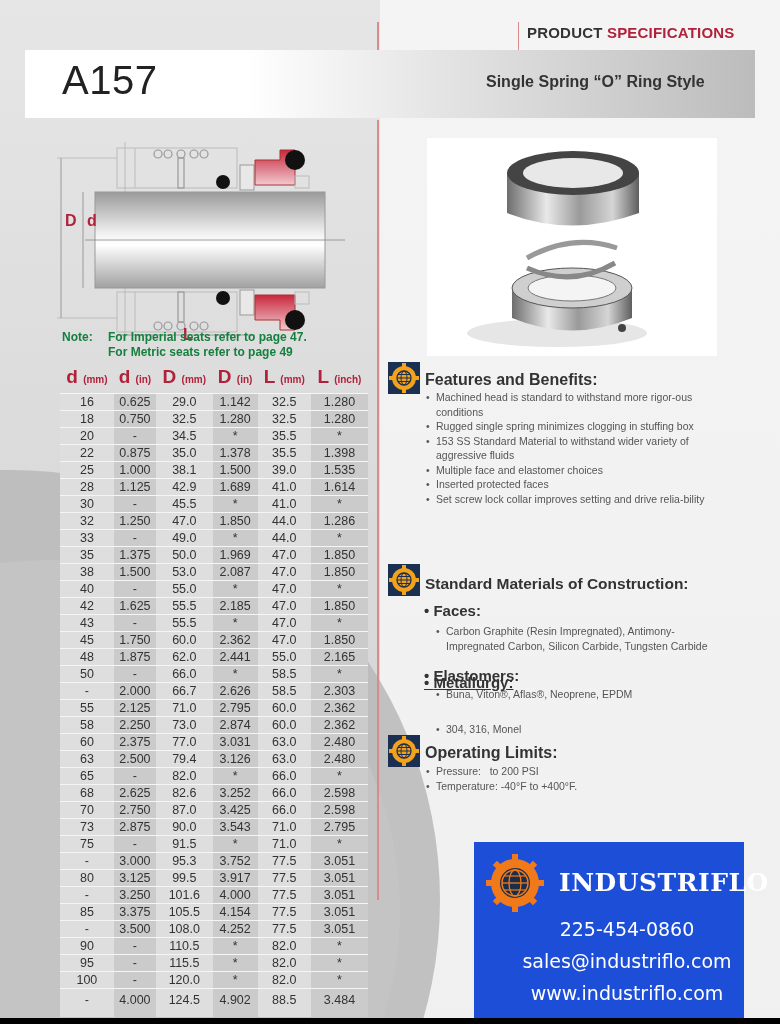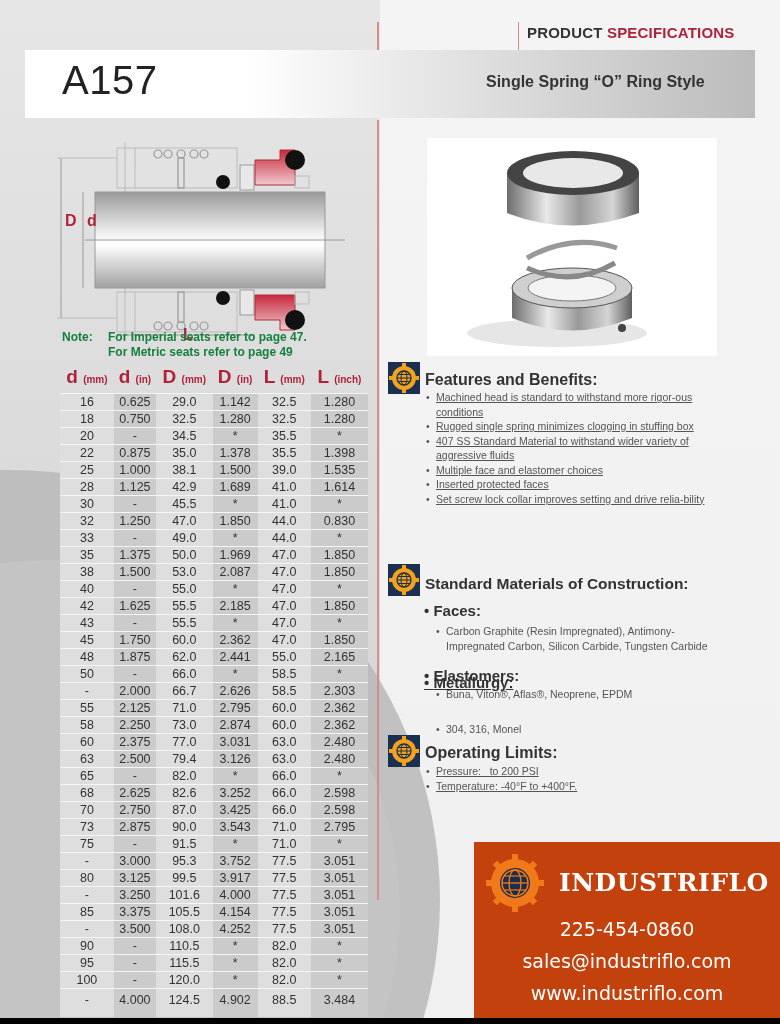--- a/index.html
+++ b/index.html
@@ -80,33 +80,33 @@
   .product-photo {
     position: absolute; left: 427px; top: 138px; width: 290px; height: 218px;
     background: #ffffff;
   }
   .section-icon {
     position: absolute; width: 32px; height: 32px; background: #1b3050;
   }
   .section-heading {
     position: absolute; left: 425px; font-weight: bold; color: #333;
   }
-  .bullets { position: absolute; left: 424px; font-size: 10.5px; color: #555; line-height: 14.5px; text-decoration: underline; }
+  .bullets { position: absolute; left: 424px; font-size: 10.5px; color: #555; line-height: 14.5px; }
   .bullets li { list-style: none; position: relative; padding-left: 12px; }
   .bullets li::before { content: "•"; position: absolute; left: 2px; color: #555; }
   .sub-heading { position: absolute; left: 424px; font-weight: bold; font-size: 15px; color: #333; }
   .sub-heading::before { content: "• "; }
   .sub-bullets { position: absolute; left: 436px; font-size: 10.5px; color: #555; line-height: 15px; width: 280px; }
   .sub-bullets li { list-style: none; position: relative; padding-left: 10px; }
   .sub-bullets li::before { content: "•"; position: absolute; left: 0; }
 
   
   .contact-card {
-    position: absolute; left: 474px; top: 842px; width: 306px; height: 176px;
-    background: #c2410c;
+    position: absolute; left: 474px; top: 842px; width: 270px; height: 176px;
+    background: #1d4ed8;
   }
   .brand-name {
     position: absolute; left: 85px; top: 26px;
     font-family: "DejaVu Serif", serif; font-weight: bold; font-size: 25px; color: #ffffff; letter-spacing: 0.5px;
   }
   .contact-line {
     position: absolute; left: 0; width: 306px; text-align: center;
     font-family: "DejaVu Sans", sans-serif; font-size: 19px; color: #ffffff;
   }
   .bottom-bar { position: absolute; left: 0; top: 1018px; width: 780px; height: 6px; background: #000; }
@@ -264,21 +264,21 @@
         <td>*</td>
         <td>41.0</td>
         <td>*</td>
       </tr>
       <tr>
         <td>32</td>
         <td>1.250</td>
         <td>47.0</td>
         <td>1.850</td>
         <td>44.0</td>
-        <td>0.830</td>
+        <td>1.286</td>
       </tr>
       <tr>
         <td>33</td>
         <td>-</td>
         <td>49.0</td>
         <td>*</td>
         <td>44.0</td>
         <td>*</td>
       </tr>
       <tr>
@@ -536,21 +536,21 @@
   <circle cx="16" cy="16" r="7" fill="none" stroke="#1b3050" stroke-width="1.3"></circle>
   <ellipse cx="16" cy="16" rx="3" ry="7" fill="none" stroke="#1b3050" stroke-width="1"></ellipse>
   <line x1="9" y1="16" x2="23" y2="16" stroke="#1b3050"></line>
     <line x1="10" y1="12.5" x2="22" y2="12.5" stroke="#1b3050"></line>
     <line x1="10" y1="19.5" x2="22" y2="19.5" stroke="#1b3050"></line>
 </svg>
 <div class="section-heading" style="top:371px;font-size:16px;">Features and Benefits:</div>
 <ul class="bullets" style="top:390px;width:290px;">
   <li>Machined head is standard to withstand more rigor-ous conditions</li>
   <li>Rugged single spring minimizes clogging in stuffing box</li>
-  <li>407 SS Standard Material to withstand wider variety of aggressive fluids</li>
+  <li>153 SS Standard Material to withstand wider variety of aggressive fluids</li>
   <li>Multiple face and elastomer choices</li>
   <li>Inserted protected faces</li>
   <li>Set screw lock collar improves setting and drive relia-bility</li>
 </ul>
 
 <svg class="section-icon" style="left:388px;top:564px;" viewBox="0 0 32 32">
   <rect width="32" height="32" fill="#1b3050"></rect>
   <circle cx="16" cy="16" r="12" fill="#f2a21c"></circle>
   <g fill="#f2a21c">
       <rect x="14" y="1" width="4" height="4"></rect>

